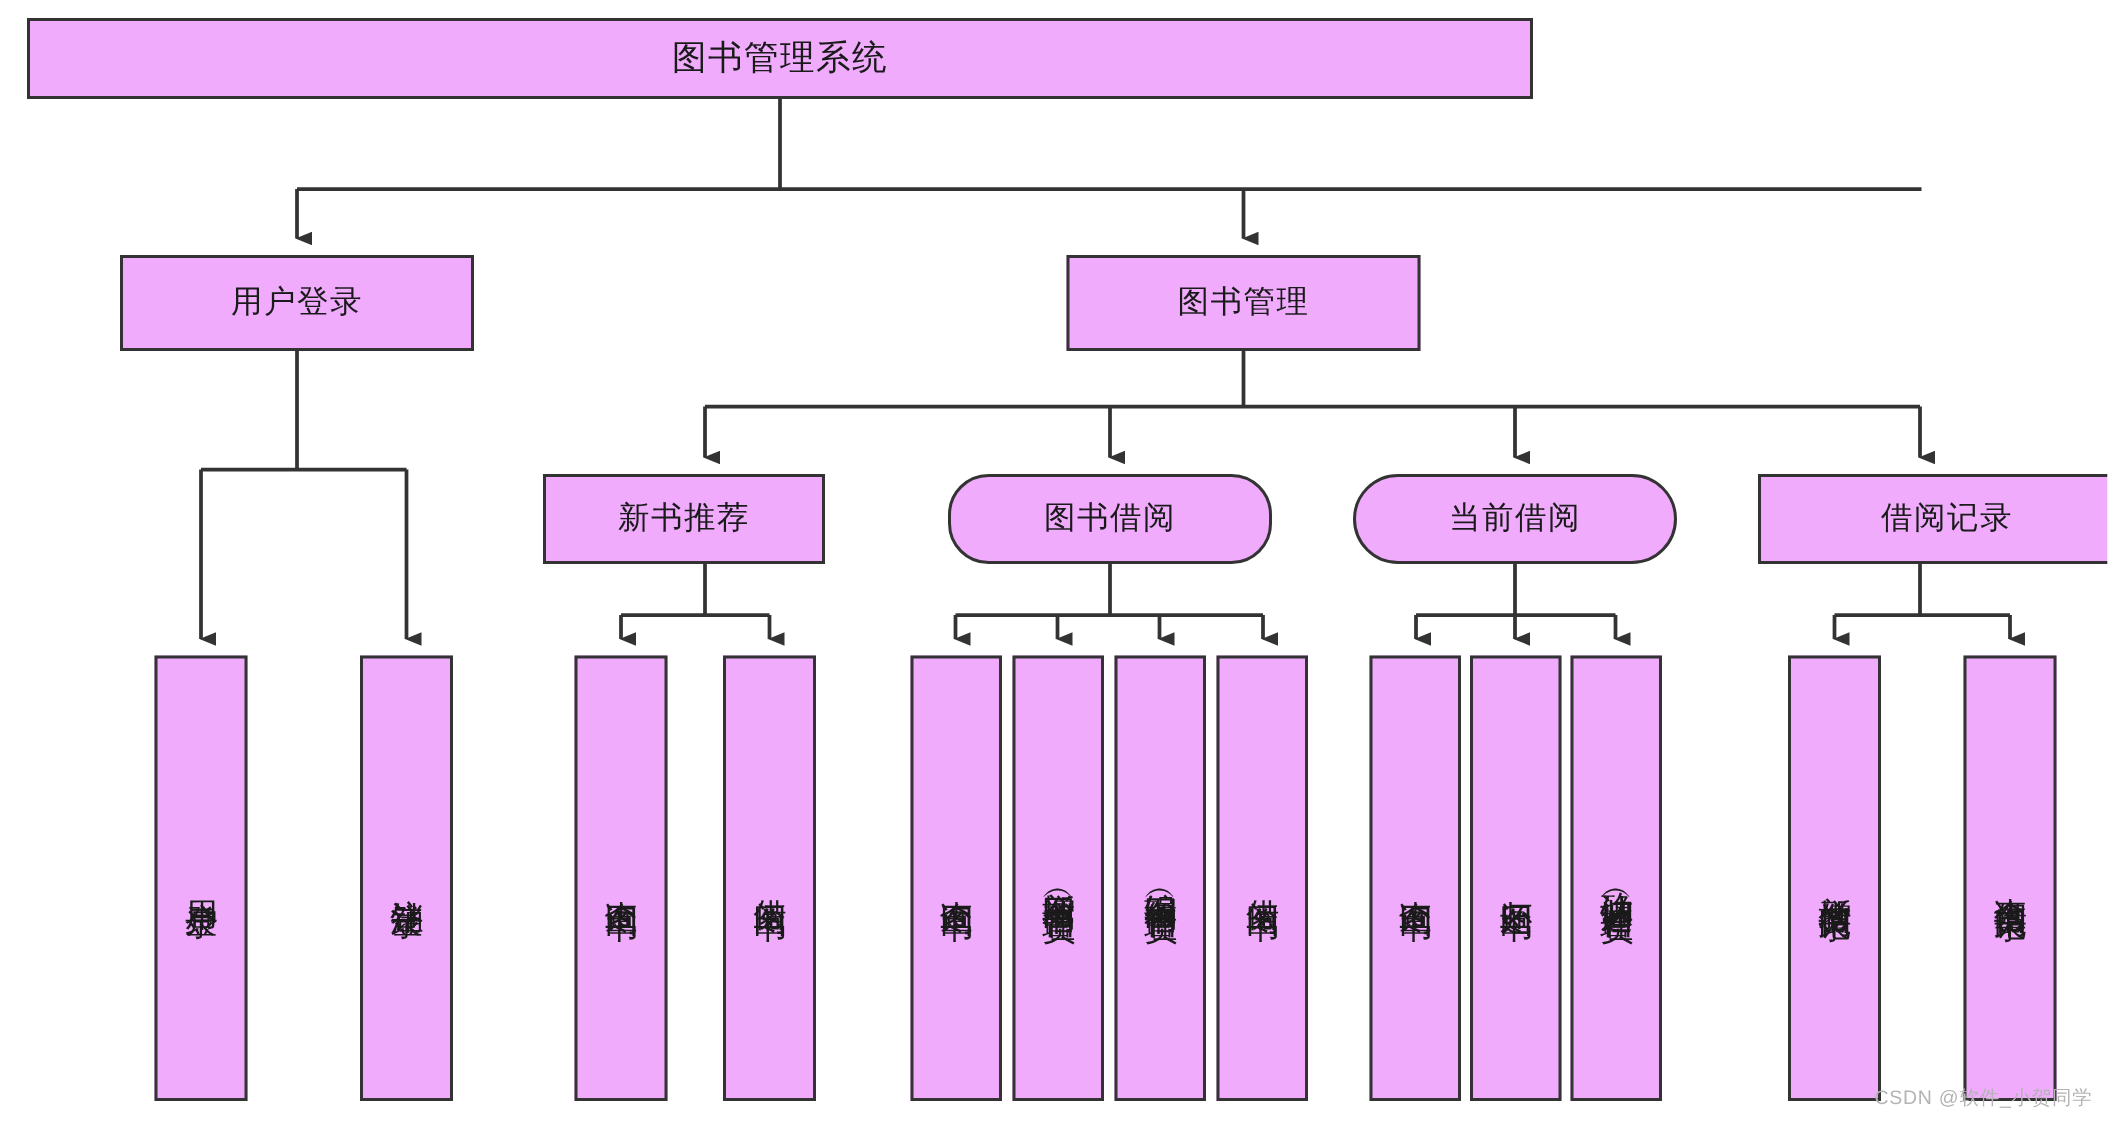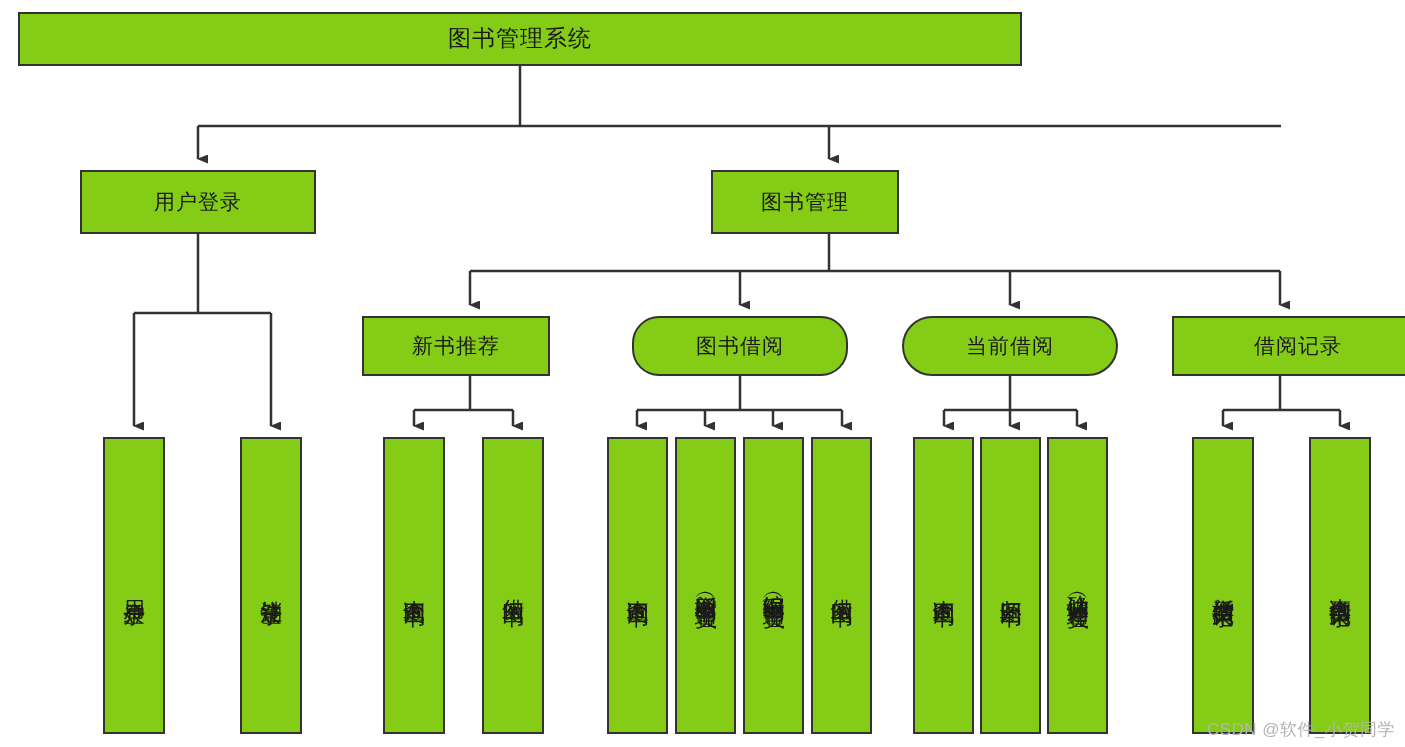--- a/index.html
+++ b/index.html
@@ -23,21 +23,21 @@
     left: 0;
     top: 0;
     width: 1405px;
     height: 747px;
     pointer-events: none;
   }
   .node-box {
     position: absolute;
     box-sizing: border-box;
     border: 2.5px solid #333333;
-    background: #84cc16;
+    background: #f0abfc;
     display: flex;
     align-items: center;
     justify-content: center;
     z-index: 2;
   }
   .node-label {
     color: #1a1a1a;
     text-align: center;
     line-height: 1.18;
     white-space: nowrap;
@@ -67,21 +67,21 @@
     font-size: 22px;
     line-height: 1.30;
     letter-spacing: 2px;
     white-space: nowrap;
     max-height: 100%;
   }
   #watermark {
     position: absolute;
     right: 10px;
     bottom: 6px;
-    font-size: 17px;
+    font-size: 13px;
     color: #b4b4b4;
     letter-spacing: 0.5px;
     z-index: 5;
     white-space: nowrap;
   }
 </style>
 </head>
 <body>
 
 <div id="diagram-root">
@@ -137,21 +137,21 @@
   </svg>
 
   <div class="node-box level-root" style="left:18px; top:12px; width:1004px; height:54px;">
     <span class="node-label">图书管理系统</span>
   </div>
 
   <div class="node-box level-2" style="left:80px; top:170px; width:236px; height:64px;">
     <span class="node-label">用户登录</span>
   </div>
 
-  <div class="node-box level-2" style="left:711px; top:170px; width:188px; height:64px;">
+  <div class="node-box level-2" style="left:711px; top:170px; width:236px; height:64px;">
     <span class="node-label">图书管理</span>
   </div>
 
   <div class="node-box level-3" style="left:362px; top:316px; width:188px; height:60px;">
     <span class="node-label">新书推荐</span>
   </div>
 
   <div class="node-box level-3" style="left:632px; top:316px; width:216px; height:60px;border-radius:27px;">
     <span class="node-label">图书借阅</span>
   </div>

